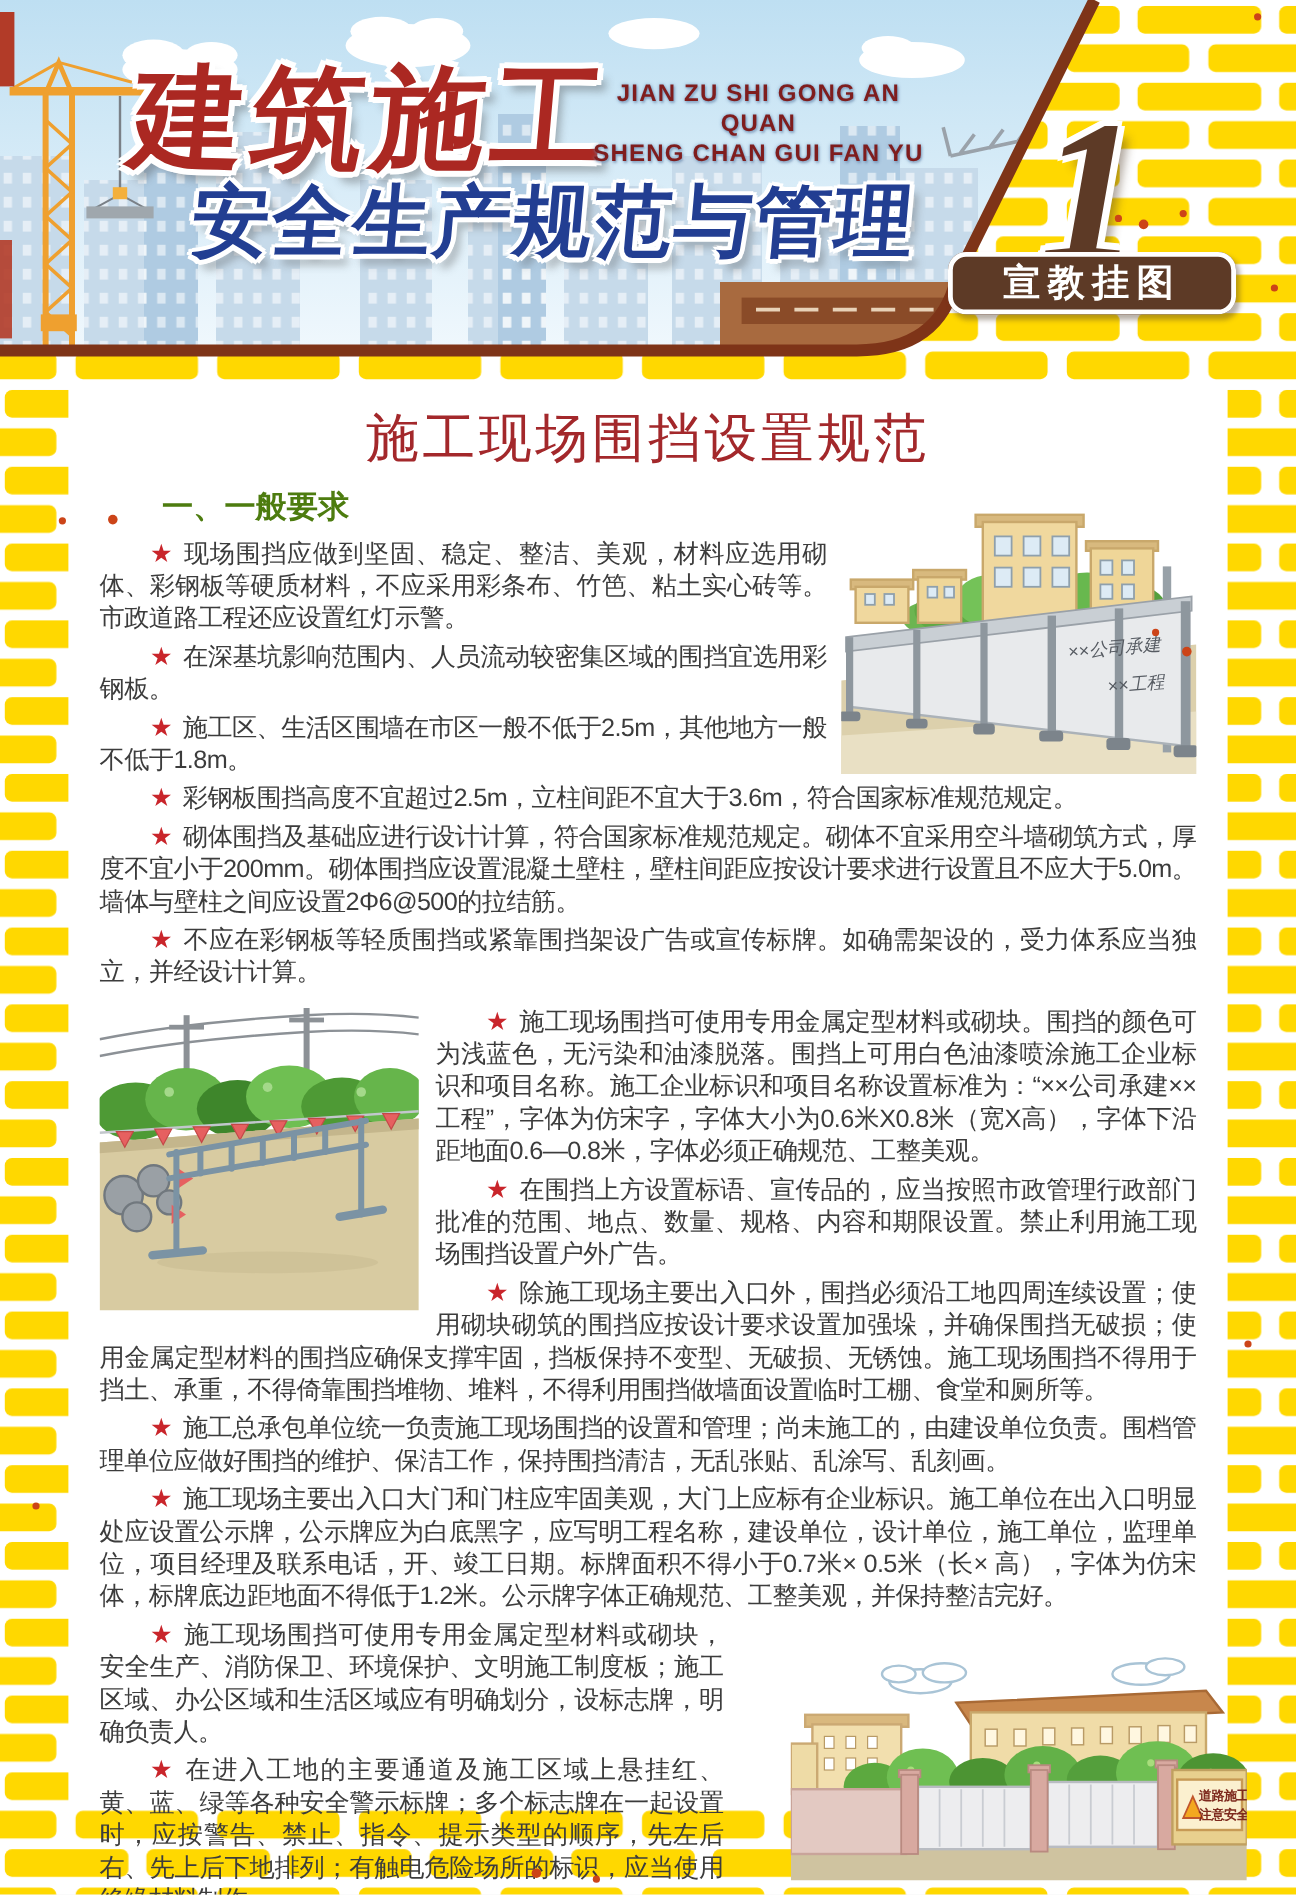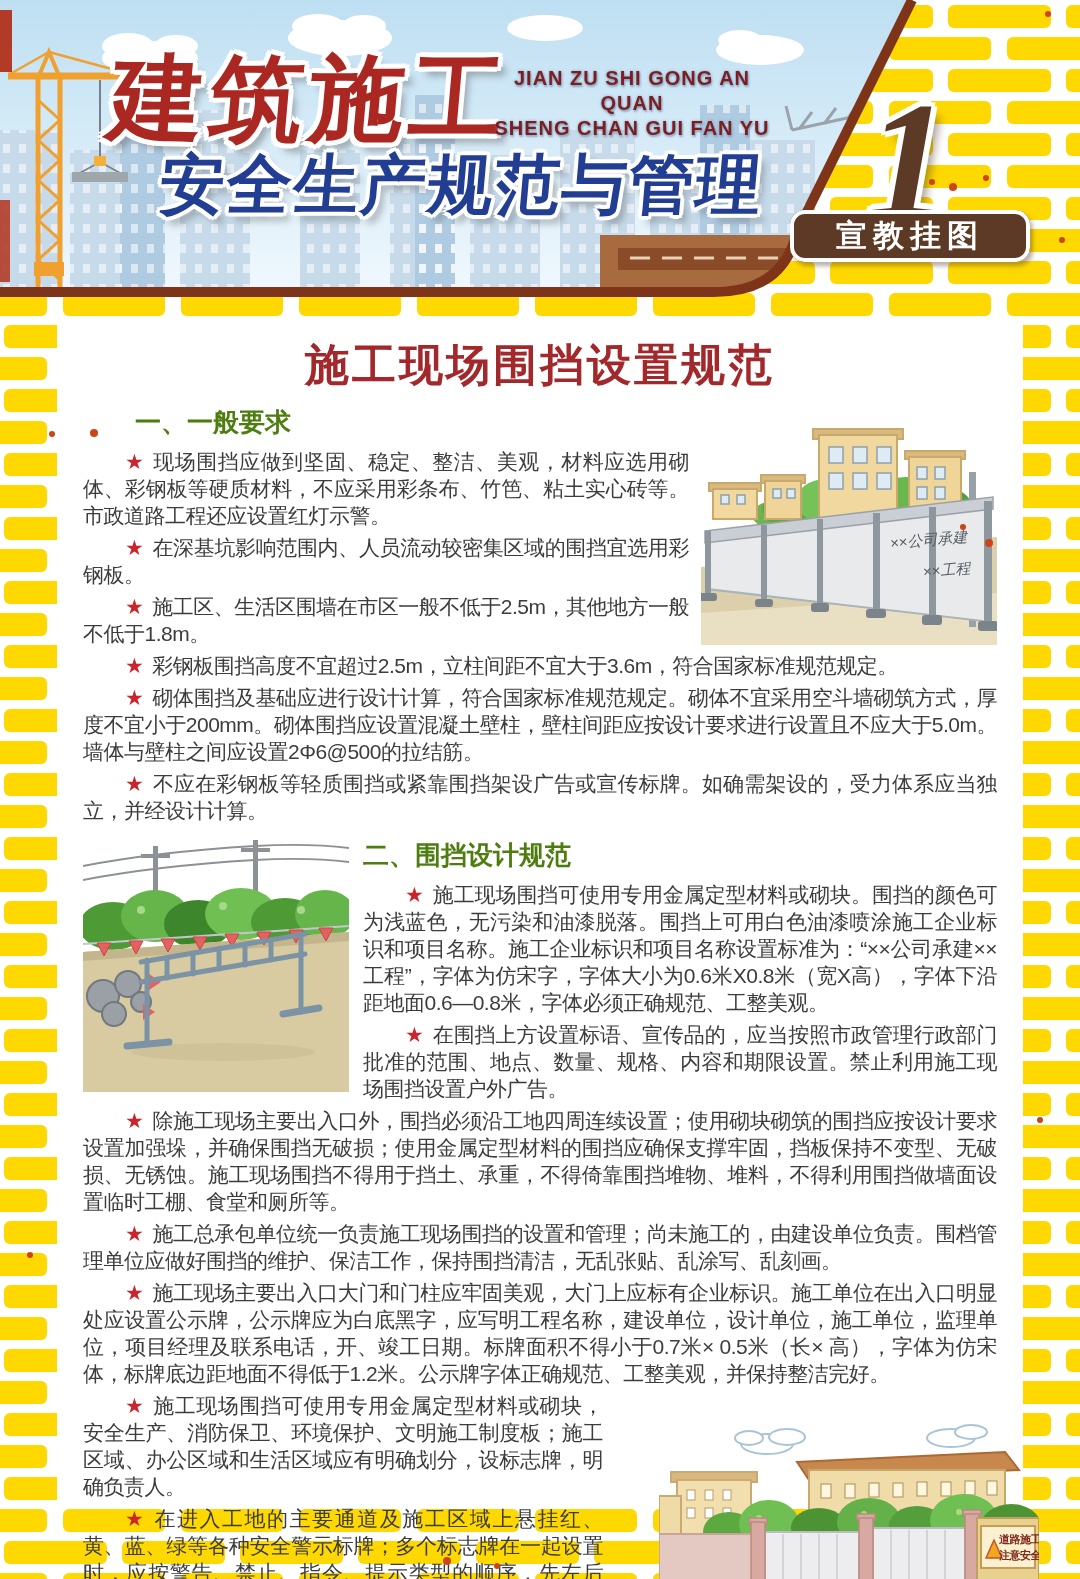--- a/index.html
+++ b/index.html
@@ -24,21 +24,21 @@
             font-style:italic;font-family:"Liberation Serif","DejaVu Serif",serif;color:#5D3A26;
             text-shadow:6px 0 0 #fff,-6px 0 0 #fff,0 6px 0 #fff,0 -6px 0 #fff,4px 4px 0 #fff,-4px 4px 0 #fff,4px -4px 0 #fff,-4px -4px 0 #fff,9px 10px 8px rgba(80,60,40,.45);}
   .h-badge{position:absolute;left:790px;top:210px;width:240px;height:52px;background:#5D3A26;
            border-radius:15px;box-shadow:inset 0 0 0 4px #fff,3px 4px 4px rgba(80,60,40,.4);
            display:flex;align-items:center;justify-content:center;color:#fff;font-size:31px;
            font-weight:bold;letter-spacing:6px;}
 
   
   .panel{position:absolute;left:57px;top:322px;width:966px;height:1186px;background:#fff;z-index:2;
          box-sizing:border-box;padding:10px 26px 0 26px;}
-  .poster-title{text-align:center;color:#A3282B;font-size:44px;font-weight:bold;letter-spacing:3px;
+  .poster-title{text-align:center;color:#A3282B;font-size:44px;font-weight:normal;letter-spacing:3px;
                 margin:4px 0 10px 0;}
   .sec-heading{color:#4d7c0f;font-size:26px;font-weight:bold;margin:4px 0 8px 0;}
   .sec1 .sec-heading{padding-left:52px;}
   ul.bullets{list-style:none;margin:0;padding:0;font-size:21px;line-height:27px;color:#3C3C3C;
              text-align:justify;letter-spacing:-0.5px;}
   ul.bullets li{text-indent:2em;margin:0 0 5px 0;}
   .star{color:#C9252B;margin-right:9px;font-style:normal;}
   .fig{display:block;}
   .fig-fence{float:right;width:296px;height:228px;margin:12px 0 4px 12px;}
   .fig-barrier{float:left;width:266px;height:258px;margin:-4px 14px 6px 0;}
@@ -291,21 +291,20 @@
             <path d="M84 124 v20 M110 120 v20 M136 115 v20 M162 111 v20 M188 106 v20"></path>
             <path d="M64 126 V210"></path>
               <path d="M218 100 V178"></path>
           </g>
           <g stroke="#7B93A4" stroke-width="7" stroke-linecap="round">
             <path d="M44 212 L86 208"></path>
               <path d="M200 180 L236 174"></path>
           </g>
         </svg>
       </span>
-      <div class="sec-heading">二、围挡设计规范</div>
       <ul class="bullets">
         <li><span class="star">★</span><span>施工现场围挡可使用专用金属定型材料或砌块。围挡的颜色可为浅蓝色，无污染和油漆脱落。围挡上可用白色油漆喷涂施工企业标识和项目名称。施工企业标识和项目名称设置标准为：“××公司承建××工程”，字体为仿宋字，字体大小为0.6米X0.8米（宽X高），字体下沿距地面0.6—0.8米，字体必须正确规范、工整美观。</span></li>
         <li><span class="star">★</span><span>在围挡上方设置标语、宣传品的，应当按照市政管理行政部门批准的范围、地点、数量、规格、内容和期限设置。禁止利用施工现场围挡设置户外广告。</span></li>
         <li><span class="star">★</span><span>除施工现场主要出入口外，围挡必须沿工地四周连续设置；使用砌块砌筑的围挡应按设计要求设置加强垛，并确保围挡无破损；使用金属定型材料的围挡应确保支撑牢固，挡板保持不变型、无破损、无锈蚀。施工现场围挡不得用于挡土、承重，不得倚靠围挡堆物、堆料，不得利用围挡做墙面设置临时工棚、食堂和厕所等。</span></li>
         <li><span class="star">★</span><span>施工总承包单位统一负责施工现场围挡的设置和管理；尚未施工的，由建设单位负责。围档管理单位应做好围挡的维护、保洁工作，保持围挡清洁，无乱张贴、乱涂写、乱刻画。</span></li>
         <li><span class="star">★</span><span>施工现场主要出入口大门和门柱应牢固美观，大门上应标有企业标识。施工单位在出入口明显处应设置公示牌，公示牌应为白底黑字，应写明工程名称，建设单位，设计单位，施工单位，监理单位，项目经理及联系电话，开、竣工日期。标牌面积不得小于0.7米× 0.5米（长× 高），字体为仿宋体，标牌底边距地面不得低于1.2米。公示牌字体正确规范、工整美观，并保持整洁完好。</span></li>
         <li>
           <span class="fig fig-gate">
             <svg width="380" height="188" viewBox="0 0 380 188">
               <g fill="#ffffff" stroke="#A9C4D6" stroke-width="2">

